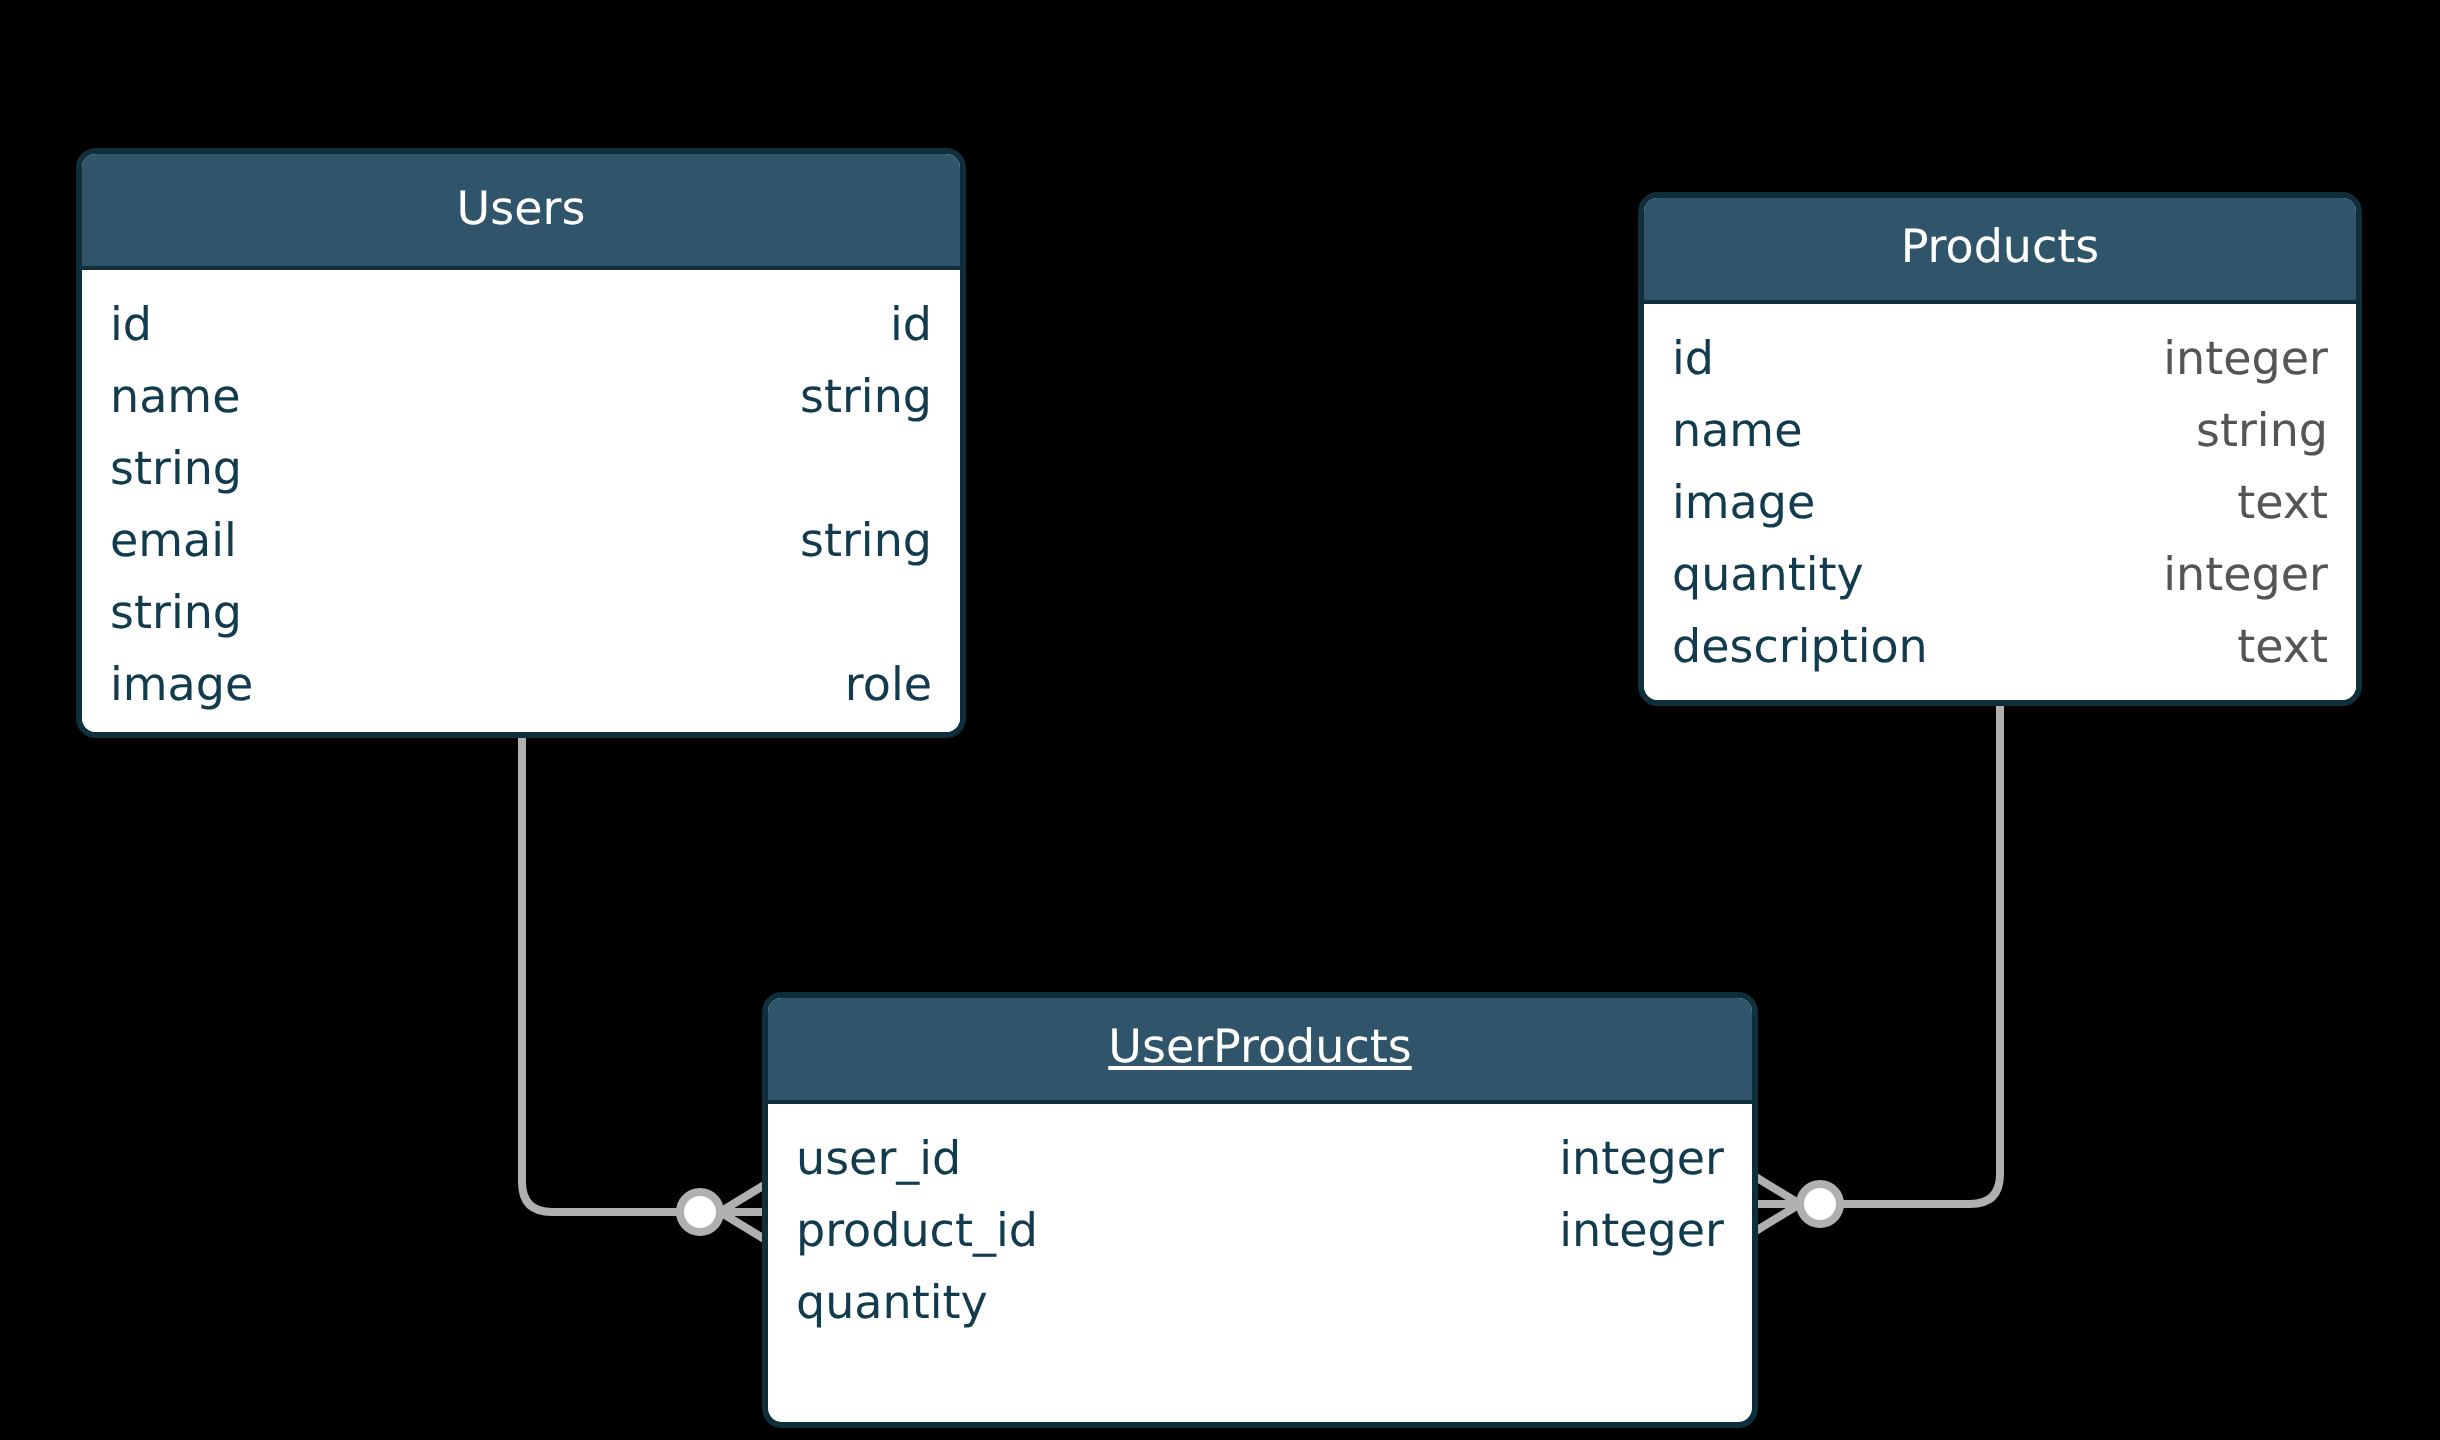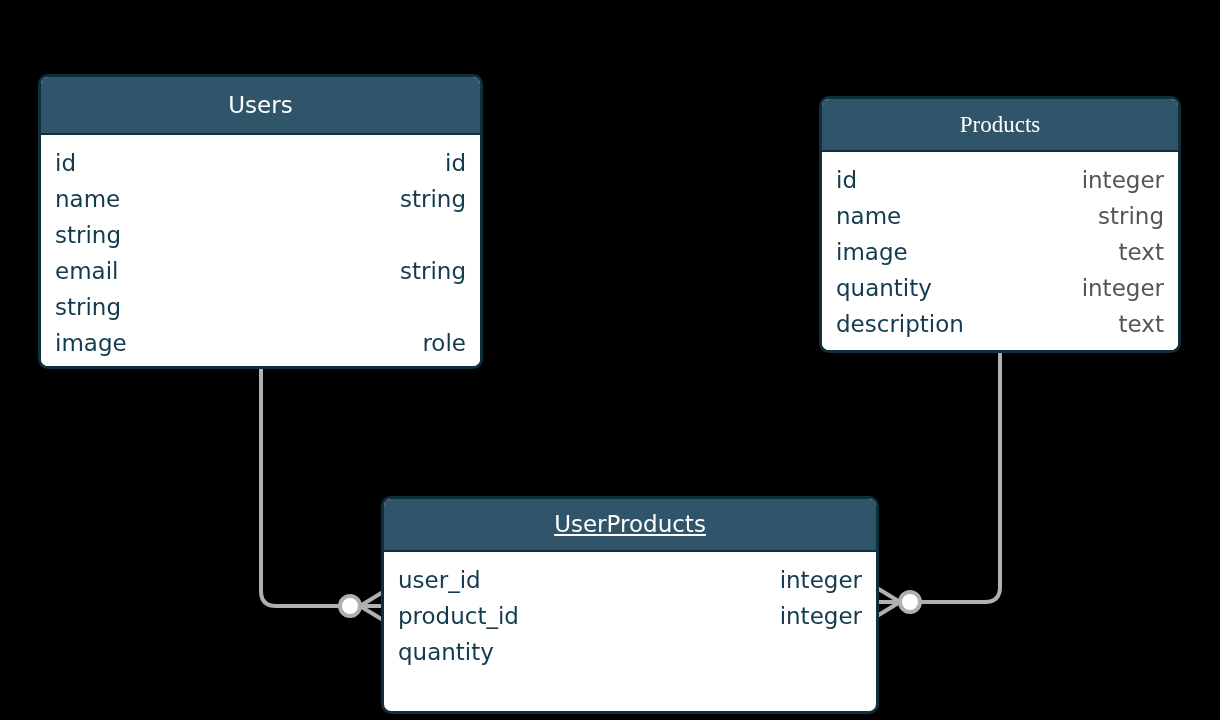--- a/index.html
+++ b/index.html
@@ -74,21 +74,21 @@
   
   .entity.type-muted .field-type {
     color: #555555;
   }
 
   
   #entity-users      { left: 38px;  top: 38px;  width: 445px; height: 295px; }
   #entity-users .entity-header { height: 58px; }
 
   #entity-products   { left: 819px; top: 60px;  width: 362px; height: 257px; }
-  #entity-products .entity-header { height: 53px; font-family: Liberation Serif, serif; }
+  #entity-products .entity-header { height: 53px; }
 
   #entity-userproducts { left: 381px; top: 460px; width: 498px; height: 218px; }
   #entity-userproducts .entity-header { height: 53px; text-decoration: underline; }
 </style>
 </head>
 <body>
 
 <div id="canvas">
 
   <svg id="connectors" viewBox="0 0 1220 720" width="1220" height="720">

